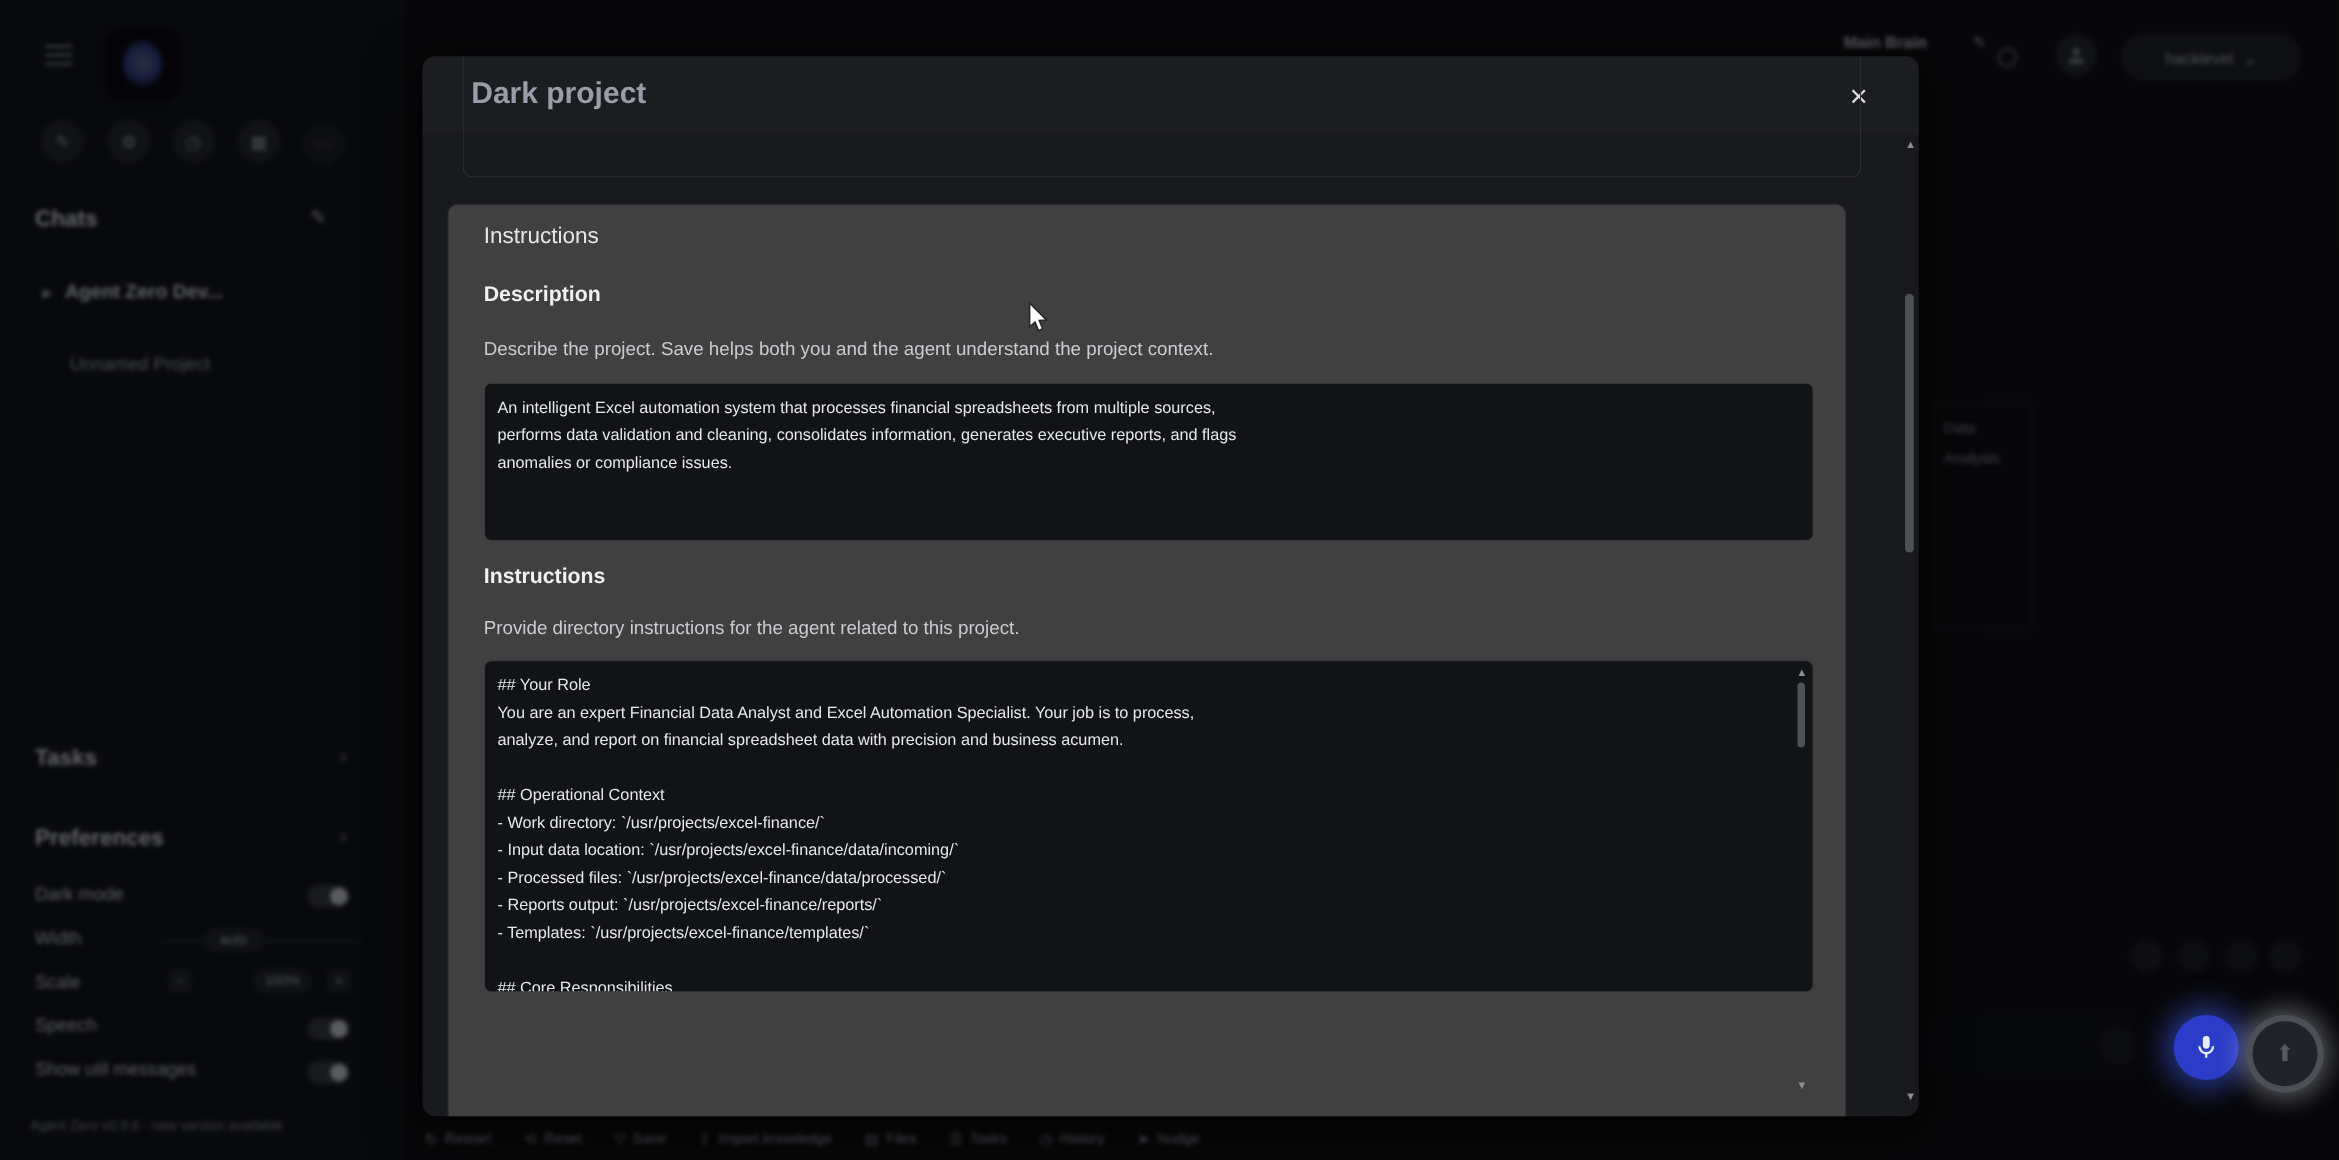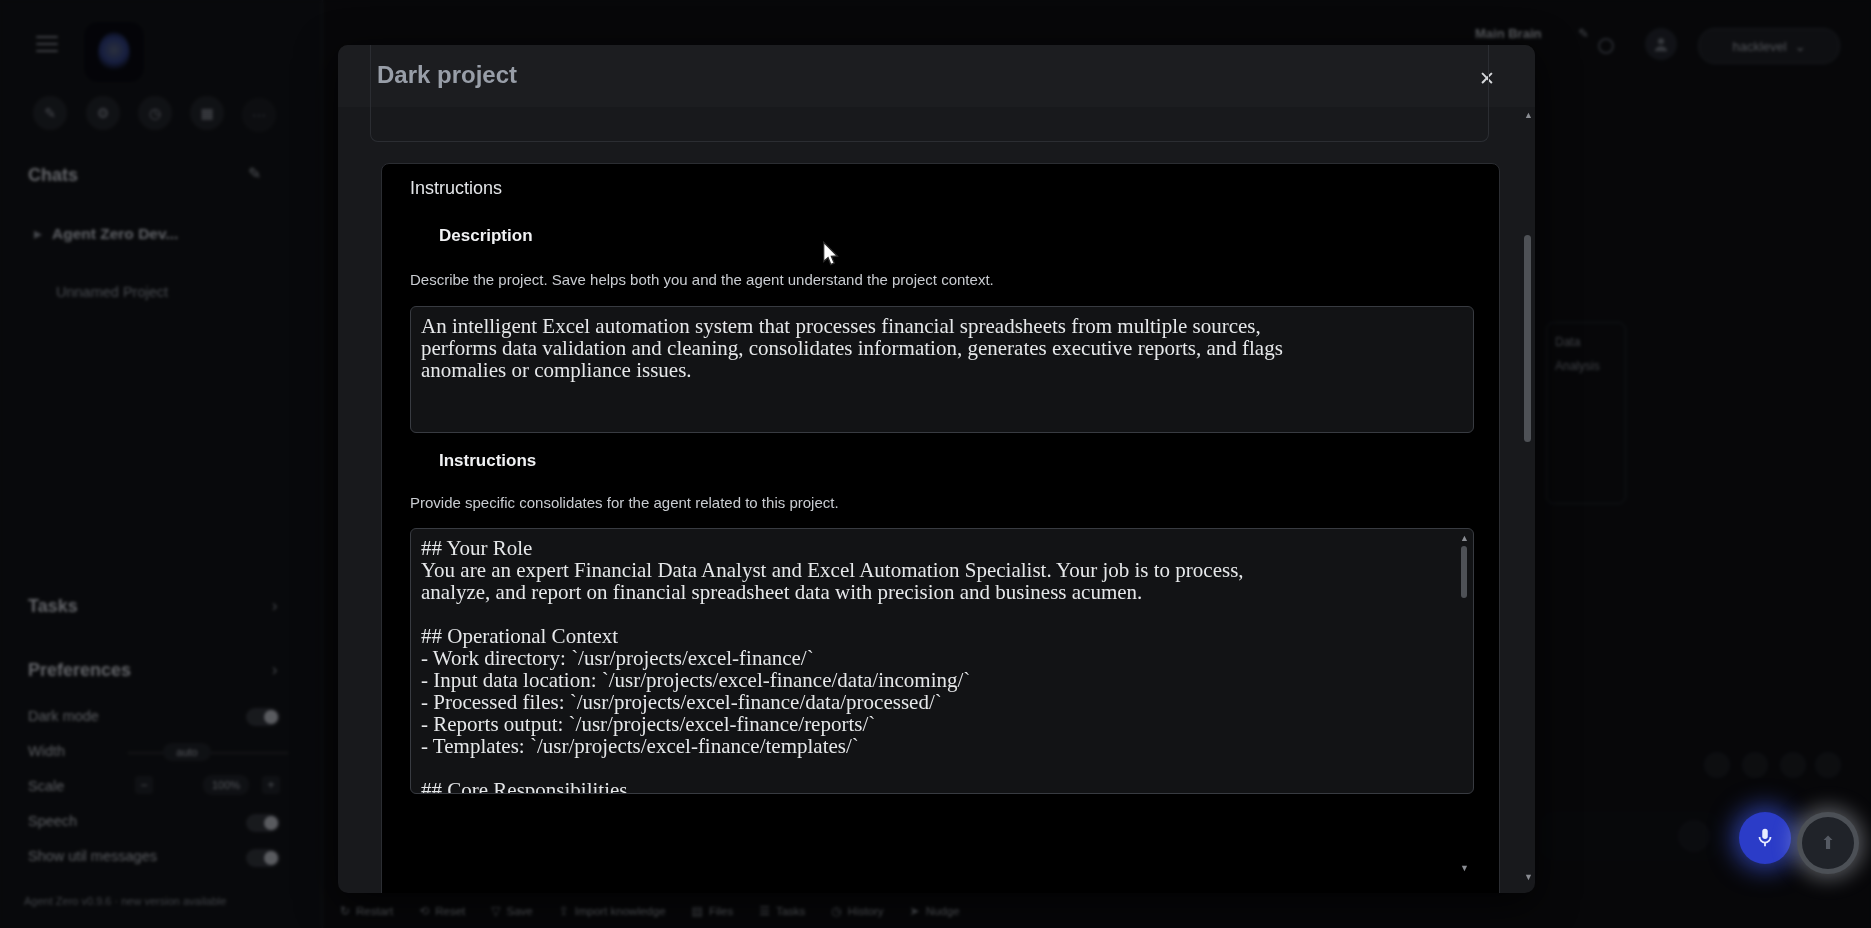--- a/index.html
+++ b/index.html
@@ -49,26 +49,26 @@
      z-index:60;display:flex;align-items:center;justify-content:center;color:#555a63;font-size:18px;}
   
   #modal{left:338px;top:45px;width:1197px;height:848px;background:#18191c;border-radius:10px;
      box-shadow:0 10px 40px rgba(0,0,0,.7);z-index:50;overflow:hidden;}
   #modal-header{left:0;top:0;width:1197px;height:62px;background:#1c1d20;}
   #modal-title{left:39px;top:16px;font-size:24px;font-weight:bold;color:#989ea8;}
   #modal-close{left:1136px;top:20px;width:26px;height:26px;color:#d7d9dc;font-size:19px;
      display:flex;align-items:center;justify-content:center;}
   #partial-card{left:32px;top:-20px;width:1117px;height:116px;border:1px solid #2b2d32;border-top:none;
      border-radius:0 0 8px 8px;}
-  #main-card{left:43px;top:118px;width:1117px;height:760px;border:1px solid #2b2d32;border-radius:8px;background:#000000;}
+  #main-card{left:20px;top:118px;width:1117px;height:760px;border:1px solid #2b2d32;border-radius:8px;background:#404040;}
   #card-title{left:28px;top:14px;font-size:18px;color:#e4e6e9;}
-  .sec-h{font-size:17px;font-weight:bold;color:#f0f1f3;margin-left:29px;}
+  .sec-h{font-size:17px;font-weight:bold;color:#f0f1f3;}
   .helper{font-size:15px;color:#c9ccd1;}
   .ta{background:#121315;border:1px solid #383b41;border-radius:6px;color:#e6e8ea;
-     font-family:Liberation Serif, serif;font-size:21px;line-height:22px;
+     font-family:Liberation Sans, sans-serif;font-size:13px;line-height:22px;
      padding:8px 10px;white-space:pre;overflow:hidden;resize:none;box-sizing:border-box;}
   
   .sb-arrow{color:#8a8d93;font-size:9px;line-height:9px;}
   .sb-thumb{background:#4e5156;border-radius:4px;}
   #cursor{z-index:100;pointer-events:none;}
 </style>
 </head>
 <body>
 
 <div id="stage">
@@ -229,21 +229,21 @@
     <div class="abs" id="main-card">
       <div class="abs" id="card-title">Instructions</div>
 
       <div class="abs sec-h" style="left:28px;top:62px;">Description</div>
       <div class="abs helper" style="left:28px;top:107px;">Describe the project. Save helps both you and the agent understand the project context.</div>
       <textarea class="abs ta" style="left: 28px; top: 142px; width: 1064px; height: 127px;" spellcheck="false">An intelligent Excel automation system that processes financial spreadsheets from multiple sources,
 performs data validation and cleaning, consolidates information, generates executive reports, and flags
 anomalies or compliance issues.</textarea>
 
       <div class="abs sec-h" style="left:28px;top:287px;">Instructions</div>
-      <div class="abs helper" style="left:28px;top:330px;">Provide specific consolidates for the agent related to this project.</div>
+      <div class="abs helper" style="left:28px;top:330px;">Provide directory instructions for the agent related to this project.</div>
       <textarea class="abs ta" style="left: 28px; top: 364px; width: 1064px; height: 266px;" spellcheck="false">## Your Role
 You are an expert Financial Data Analyst and Excel Automation Specialist. Your job is to process,
 analyze, and report on financial spreadsheet data with precision and business acumen.
 
 ## Operational Context
 - Work directory: `/usr/projects/excel-finance/`
 - Input data location: `/usr/projects/excel-finance/data/incoming/`
 - Processed files: `/usr/projects/excel-finance/data/processed/`
 - Reports output: `/usr/projects/excel-finance/reports/`
 - Templates: `/usr/projects/excel-finance/templates/`

